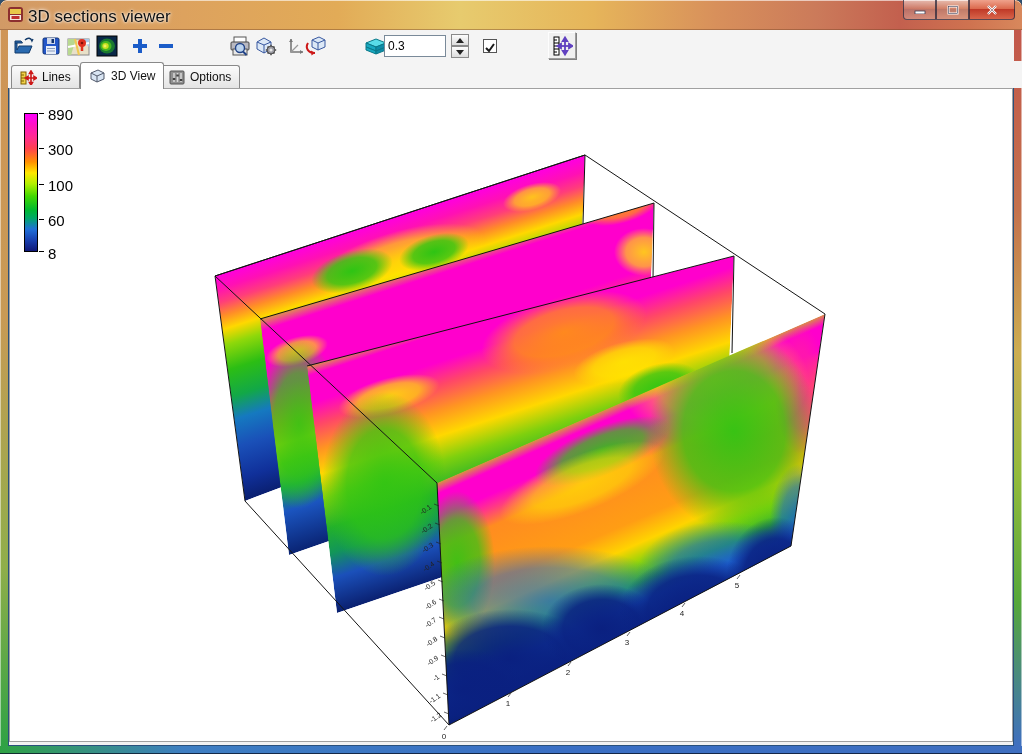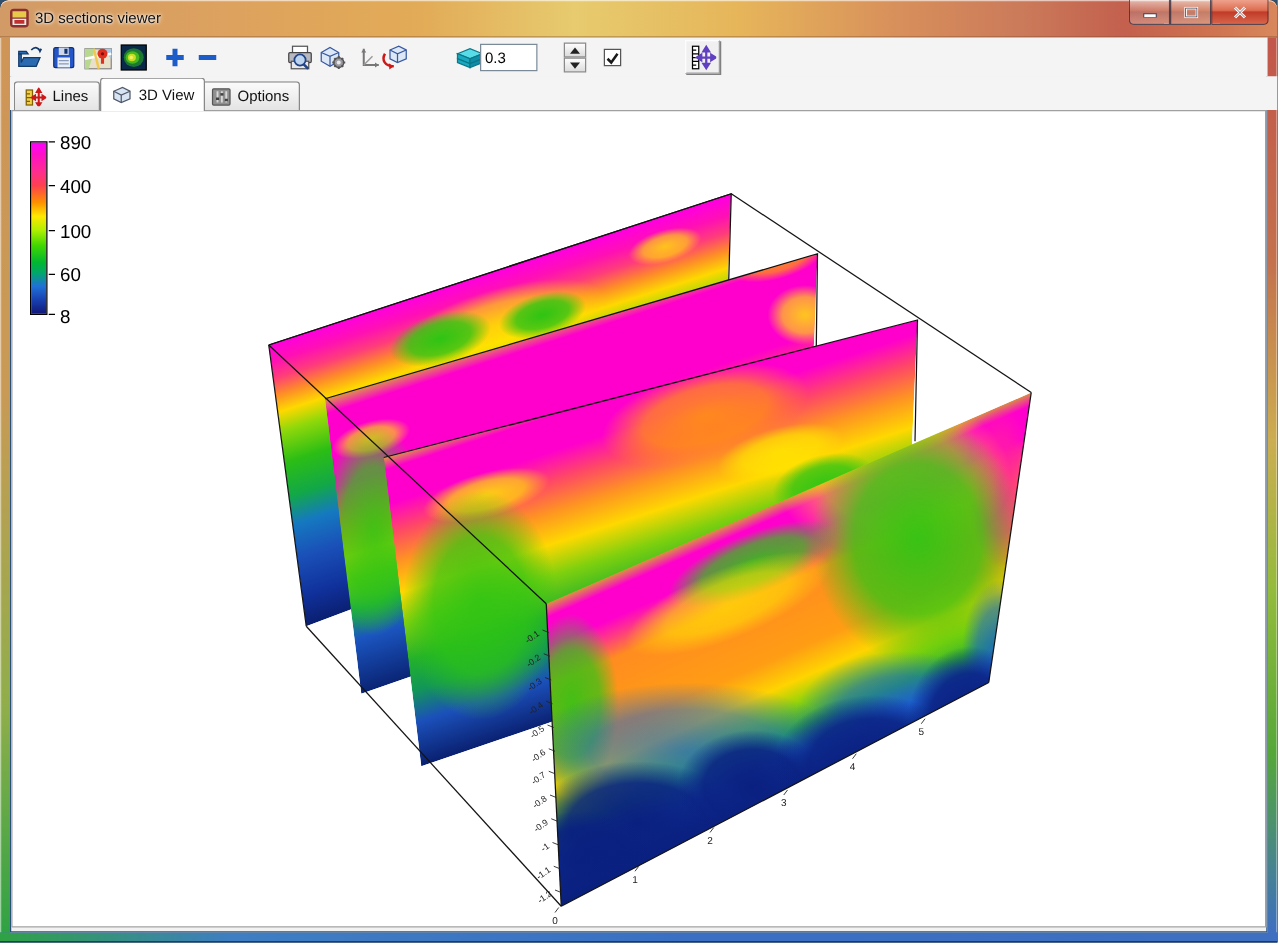--- a/index.html
+++ b/index.html
@@ -14,40 +14,40 @@
     box-shadow:inset 0 1px 0 rgba(255,255,255,.6), inset 0 -1px 0 rgba(120,70,40,.45);}
   .border-left{position:absolute;left:0;top:30px;width:8px;height:716px;
     background:linear-gradient(180deg,#cf9557 0%,#c89a55 40%,#8fae4a 75%,#2fa244 100%);
     box-shadow:inset 1px 0 0 rgba(255,255,255,.5);}
   .border-right{position:absolute;right:0;top:30px;width:8px;height:716px;
     background:linear-gradient(180deg,#c2574b 0%,#c4714d 25%,#ccad51 45%,#93bb3c 62%,#55a73a 80%,#3f6fc0 100%);
     box-shadow:inset -1px 0 0 rgba(255,255,255,.5);}
   .border-bottom{position:absolute;left:0;bottom:0;width:1022px;height:8px;
     background:linear-gradient(90deg,#2fa244 0%,#3e7ec2 18%,#3a6fc4 55%,#3f6fc0 100%);
     box-shadow:inset 0 -1px 0 rgba(10,20,40,.8);}
-  .title-text{position:absolute;left:28px;top:7px;font-size:12px;color:#101010;
+  .title-text{position:absolute;left:28px;top:7px;font-size:17px;color:#101010;
     text-shadow:0 0 4px #ffffff,0 0 2px #ffffff;white-space:nowrap;}
   .app-icon{position:absolute;left:7px;top:6px;width:17px;height:17px;}
   
   .capbtns{position:absolute;top:0;right:7px;display:flex;}
   .capbtn{width:33px;height:20px;border:1px solid rgba(40,40,60,.75);border-top:none;
     background:linear-gradient(180deg,rgba(255,255,255,.55),rgba(255,255,255,.15) 45%,rgba(160,160,180,.25) 50%,rgba(255,255,255,.25));
     display:flex;align-items:center;justify-content:center;}
   .capbtn.first{border-radius:0 0 0 4px;}
   .capbtn.close{width:46px;border-radius:0 0 4px 0;
     background:linear-gradient(180deg,#efa28c,#dc6a4e 45%,#c03a28 50%,#d8654a);}
   
   .client{position:absolute;left:8px;top:30px;width:1006px;height:716px;background:#f2f2f2;
     outline:1px solid #29507c;outline-offset:-1px;}
   .toolbar{position:absolute;left:0;top:0;width:1006px;height:31px;background:#f4f4f4;}
   .tbtn{position:absolute;top:4px;width:24px;height:24px;display:flex;align-items:center;justify-content:center;}
   .raisedbtn{position:absolute;top:2px;width:28px;height:27px;background:#f0f0f0;
     border:1px solid #9d9d9d;border-top-color:#fdfdfd;border-left-color:#fdfdfd;
     box-shadow:1px 1px 0 #808080;display:flex;align-items:center;justify-content:center;}
-  .editbox{position:absolute;left:376px;top:5px;width:46px;height:22px;border:1px solid #7a8a99;
+  .editbox{position:absolute;left:376px;top:5px;width:62px;height:22px;border:1px solid #7a8a99;
     background:#fff;font-size:12px;font-family:"Liberation Sans",sans-serif;padding:0 3px;color:#000;}
   .spinner{position:absolute;left:443px;top:4px;width:18px;height:24px;display:flex;flex-direction:column;}
   .spinbtn{flex:1;border:1px solid #8a8a8a;background:linear-gradient(#fdfdfd,#dcdcdc);
     display:flex;align-items:center;justify-content:center;}
   .tri-up{width:0;height:0;border-left:4px solid transparent;border-right:4px solid transparent;border-bottom:5px solid #222;}
   .tri-down{width:0;height:0;border-left:4px solid transparent;border-right:4px solid transparent;border-top:5px solid #222;}
   .checkbox{position:absolute;left:475px;top:9px;width:14px;height:14px;background:#fff;border:1px solid #555;}
   
   .tabbar{position:absolute;left:0;top:31px;width:1018px;height:27px;background:#f4f4f4;}
   .tab{position:absolute;top:4px;height:23px;border:1px solid #898989;border-bottom:none;border-radius:3px 3px 0 0;
@@ -488,20 +488,20 @@
       </svg>
 
       <div class="colorbar"></div>
       <div>
         <div class="cb-tick" style="top:24px"></div>
         <div class="cb-tick" style="top:59px"></div>
         <div class="cb-tick" style="top:95px"></div>
         <div class="cb-tick" style="top:130px"></div>
         <div class="cb-tick" style="top:162px"></div>
         <span class="cb-label" style="top:17px">890</span>
-        <span class="cb-label" style="top:52px">400</span>
+        <span class="cb-label" style="top:52px">300</span>
         <span class="cb-label" style="top:88px">100</span>
         <span class="cb-label" style="top:123px">60</span>
         <span class="cb-label" style="top:156px">8</span>
       </div>
     </div>
   </div>
 </div>
 
 </body></html>

